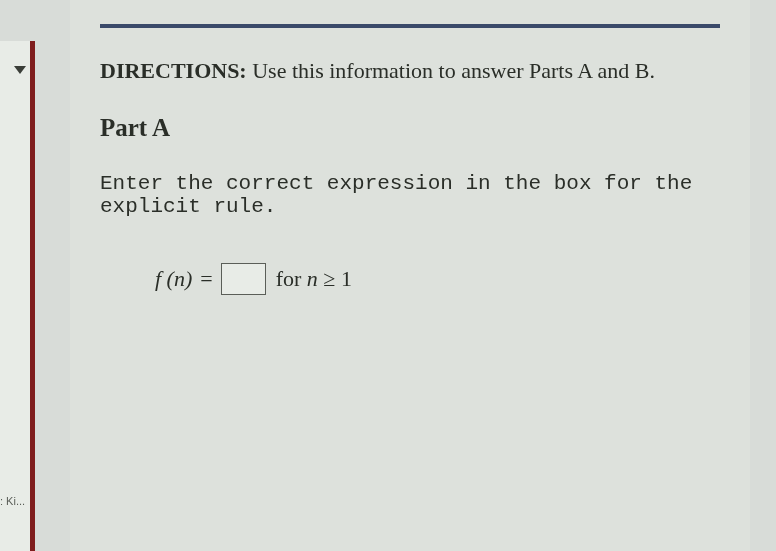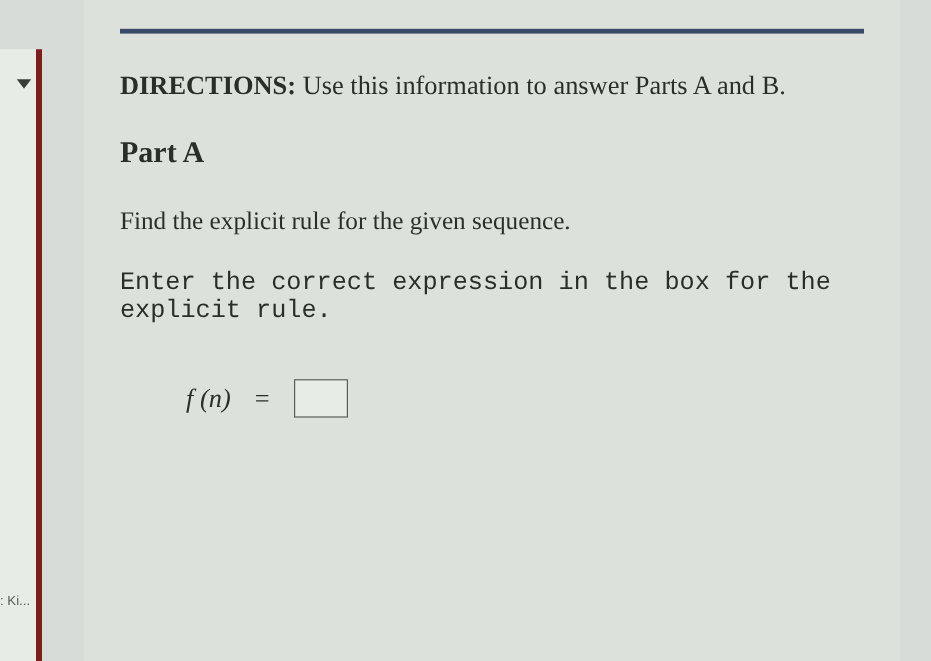--- a/index.html
+++ b/index.html
@@ -97,21 +97,20 @@
       margin-bottom: 45px;
       font-family: Liberation Mono, monospace;
     }
     .formula-row {
       display: flex;
       align-items: center;
       margin-left: 55px;
       font-size: 22px;
       color: #2a2e28;
       font-family: Georgia, serif;
-      gap: 12px;
     }
     .formula-left {
       font-style: italic;
       margin-right: 8px;
     }
     .formula-equals {
       margin-right: 8px;
     }
     .answer-box {
       width: 45px;
@@ -141,22 +140,24 @@
   <div class="top-border"></div>
 
   <div class="directions">
     <span class="directions-label">DIRECTIONS:</span><span> Use this information to answer Parts A and B.</span>
   </div>
 
 
 
   <div class="part-label">Part A</div>
 
-  <div class="part-instruction">Find the explicit rule for the given sequence.</div>
 
   <div class="part-hint">Enter the correct expression in the box for the explicit rule.</div>
 
   <div class="formula-row">
     <span class="formula-left">f (n)</span>
     <span class="formula-equals">=</span>
     <input type="text" class="answer-box" value="" style="">
+    <span class="formula-condition">
+      <span>for </span><span class="varn">n</span><span> ≥ 1</span>
+    </span>
   </div>
 </div>
 
 </body></html>

